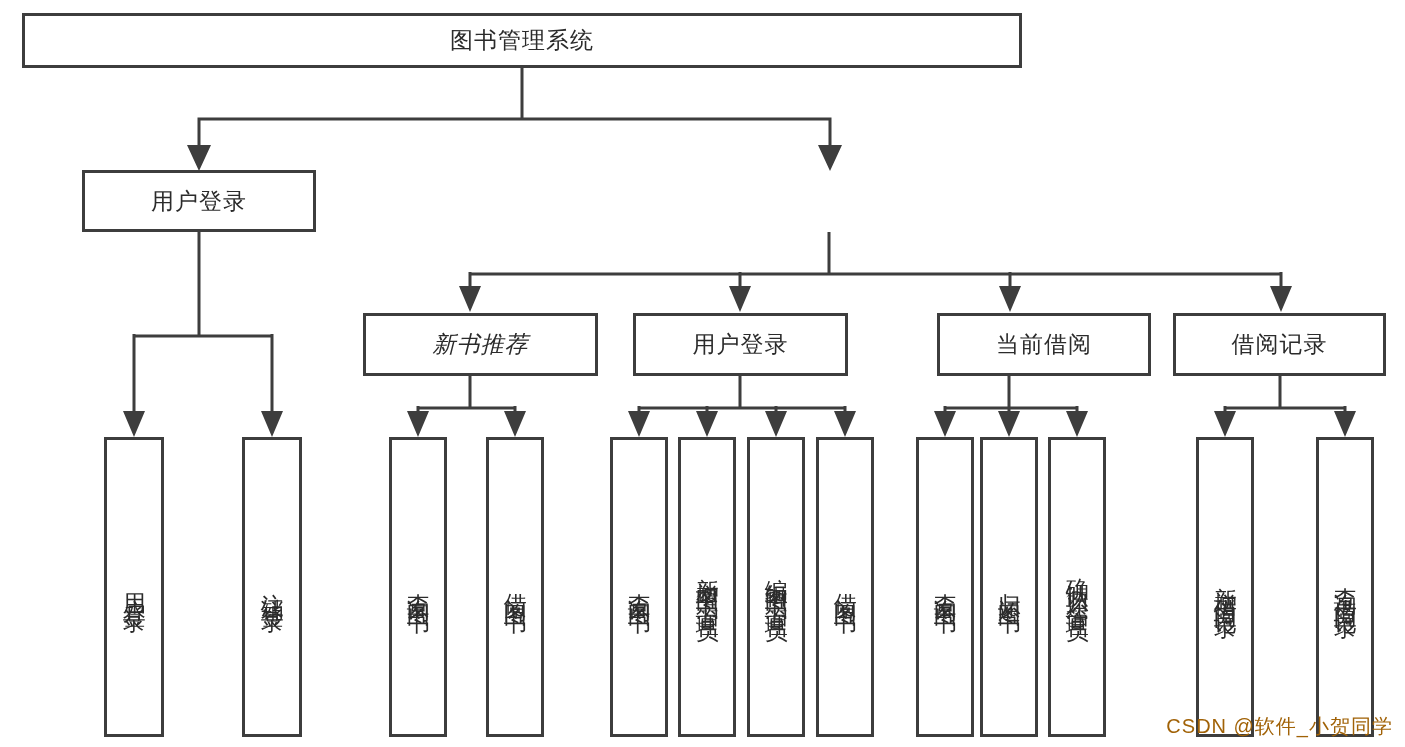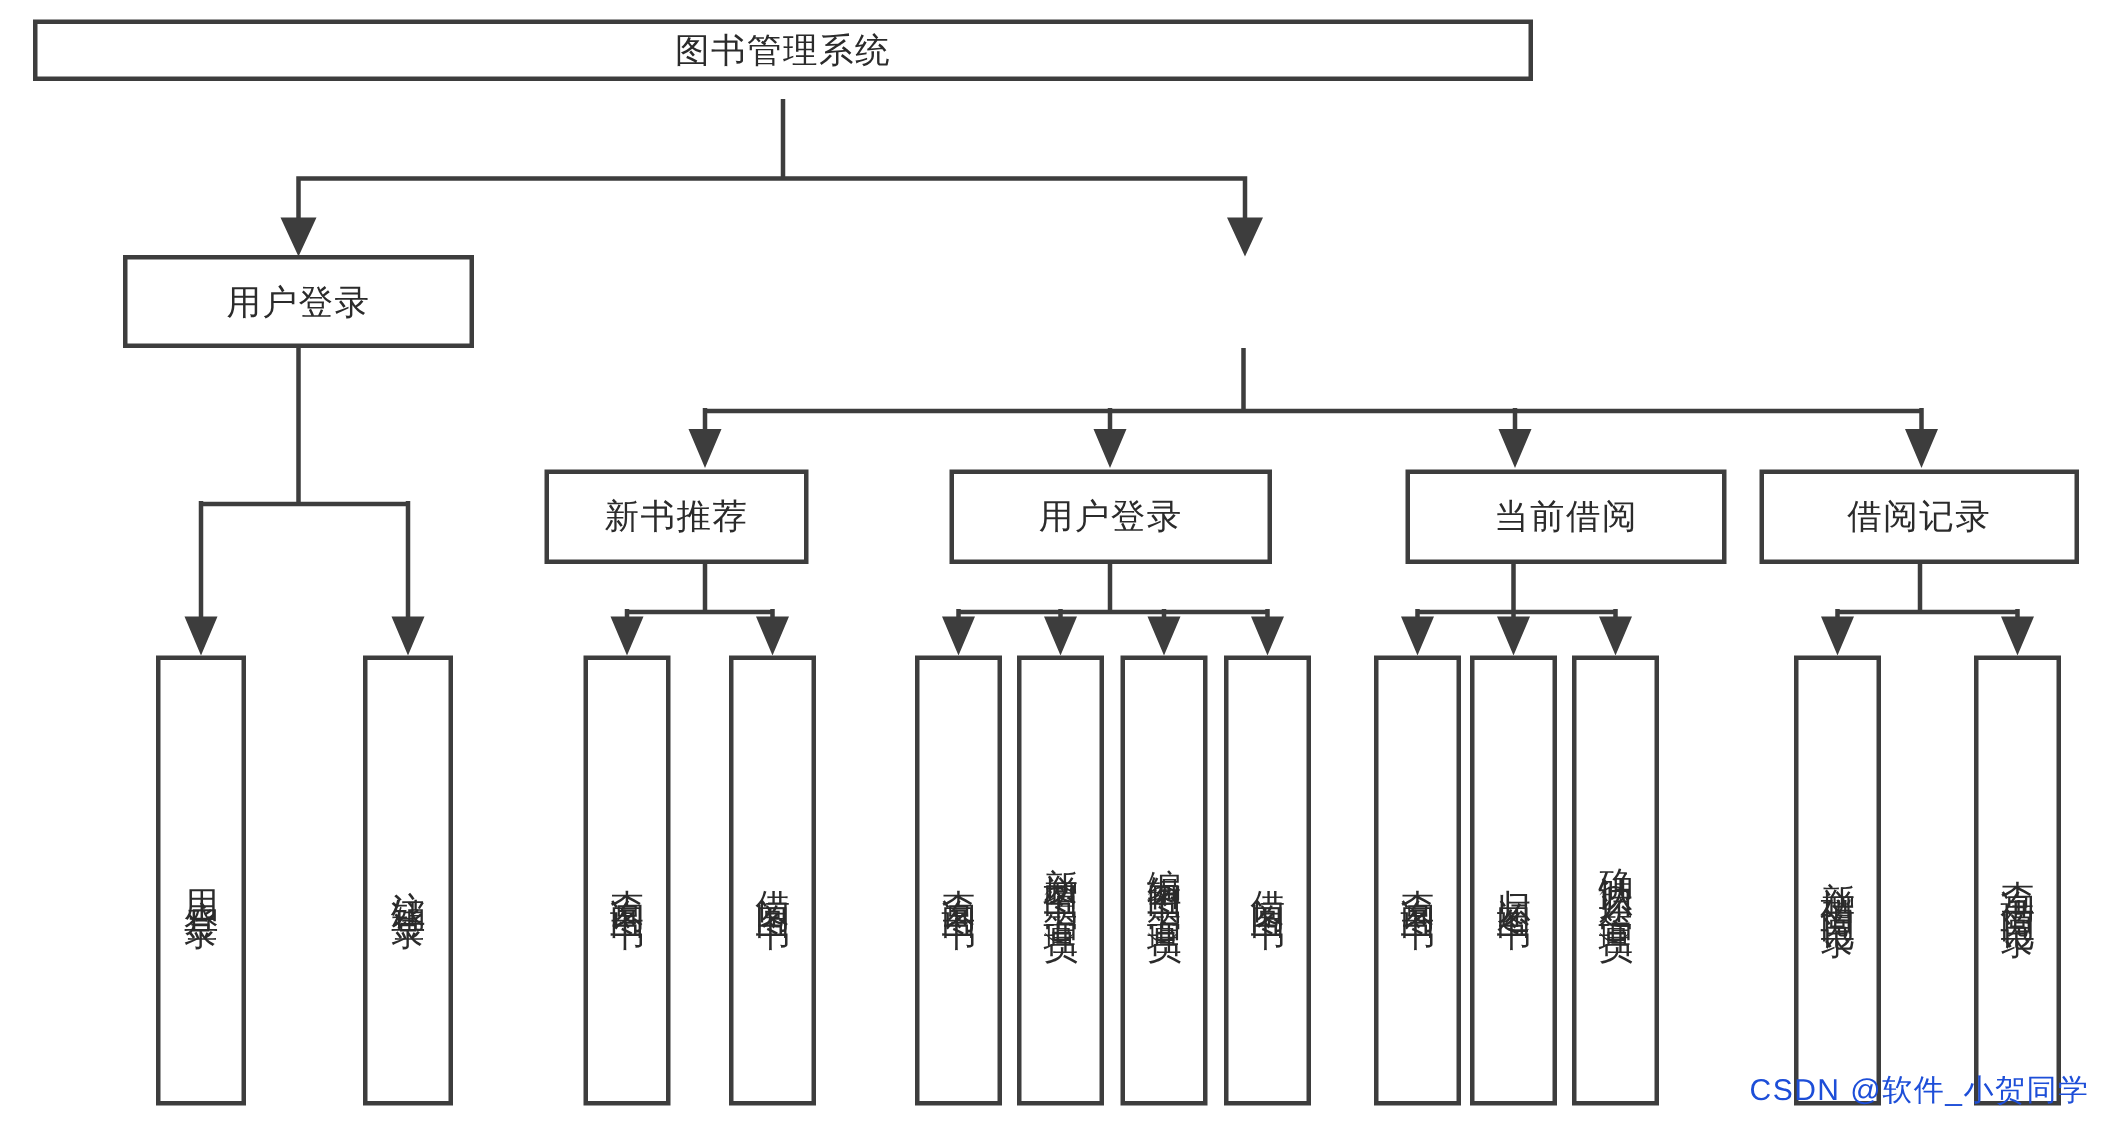--- a/index.html
+++ b/index.html
@@ -15,40 +15,40 @@
     position:absolute;
     box-sizing:border-box;
     border:3px solid #3d3d3d;
     background:#ffffff;
     display:flex;align-items:center;justify-content:center;
     color:#2b2b2b;
     font-size:23px;
     letter-spacing:1px;
     text-align:center;
   }
-  .root{left:22px;top:13px;width:1000px;height:41px;}
+  .root{left:22px;top:13px;width:1000px;height:55px;}
   .l2a{left:82px;top:170px;width:234px;height:62px;}
   .l2b{left:711px;top:170px;width:236px;height:62px;}
   .l3{top:313px;height:63px;}
-  .l3a{left:363px;width:176px;}
+  .l3a{left:363px;width:235px;font-style:italic;}
   .l3b{left:633px;width:215px;}
   .l3c{left:937px;width:214px;}
   .l3d{left:1173px;width:213px;}
   .leaf{top:437px;height:300px;width:58px;}
   .vtext{
     writing-mode:vertical-rl;
     text-orientation:mixed;
     letter-spacing:6px;
     line-height:1.1;
     white-space:nowrap;
   }
   .watermark{
     position:absolute;
     right:12px;bottom:7px;
-    color:#1d4ed8;
+    color:#a16207;
     font-size:20px;
     letter-spacing:1px;
   }
 </style>
 </head>
 <body>
 
 <div class="canvas">
 
   <svg class="connectors" viewBox="0 0 1405 747" xmlns="http://www.w3.org/2000/svg">

